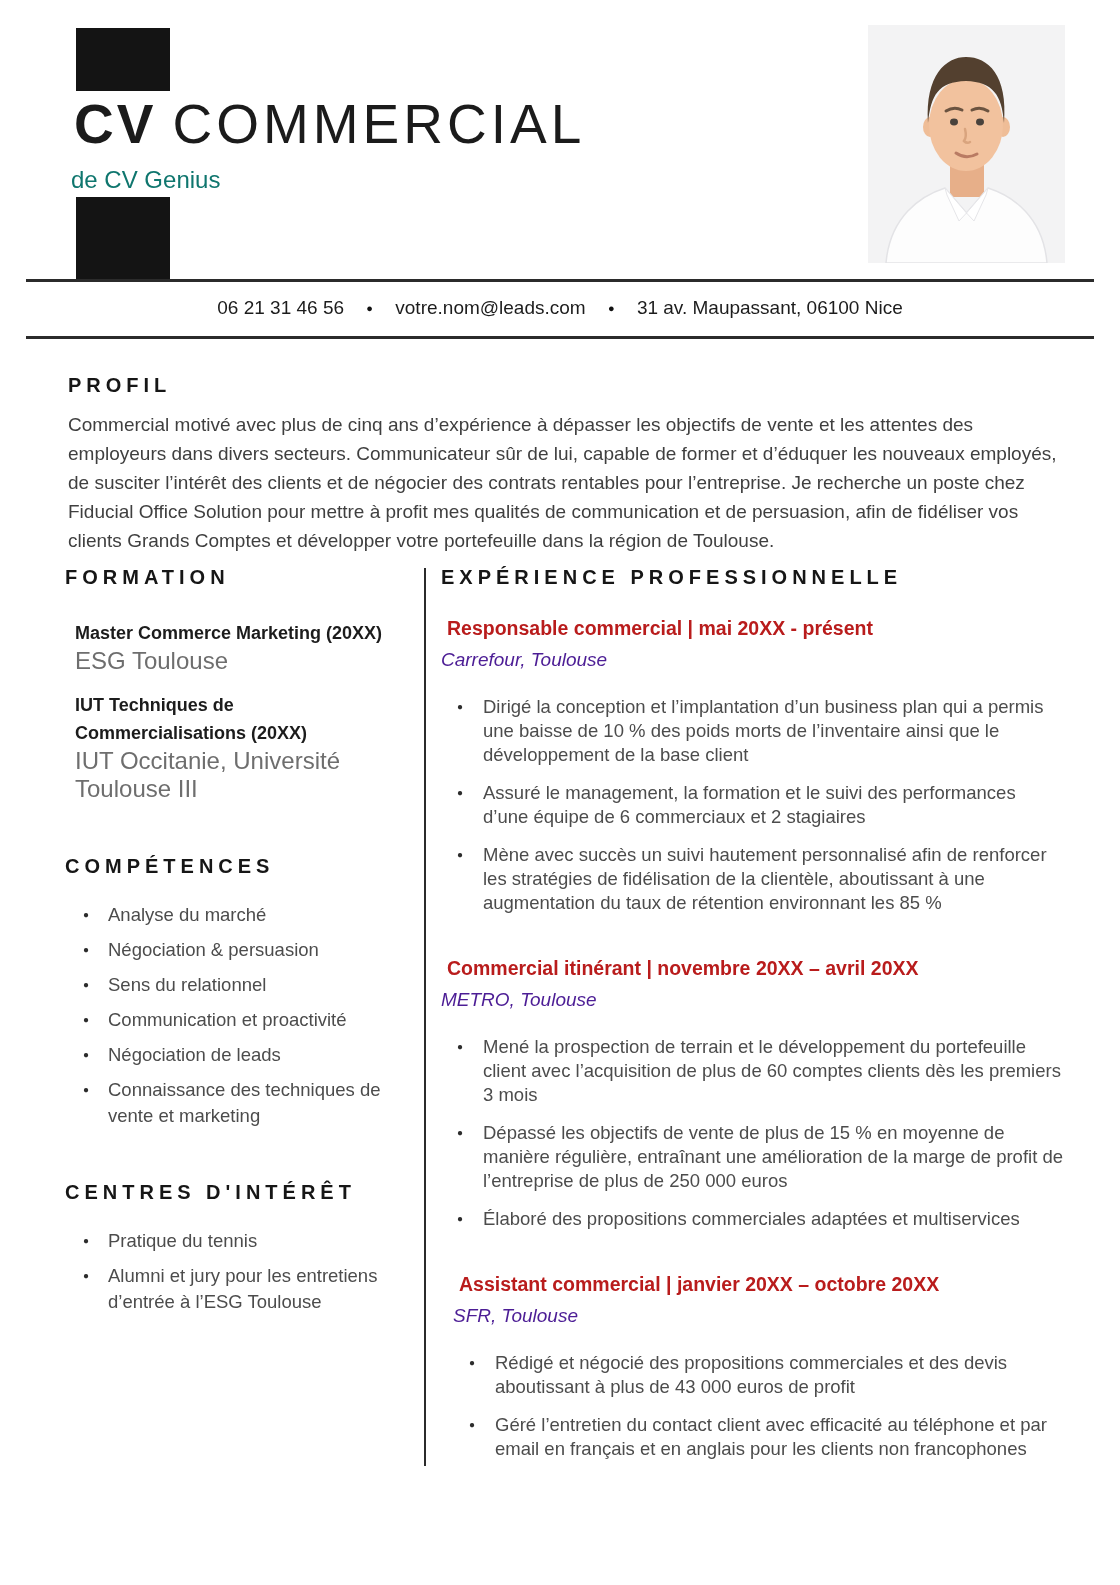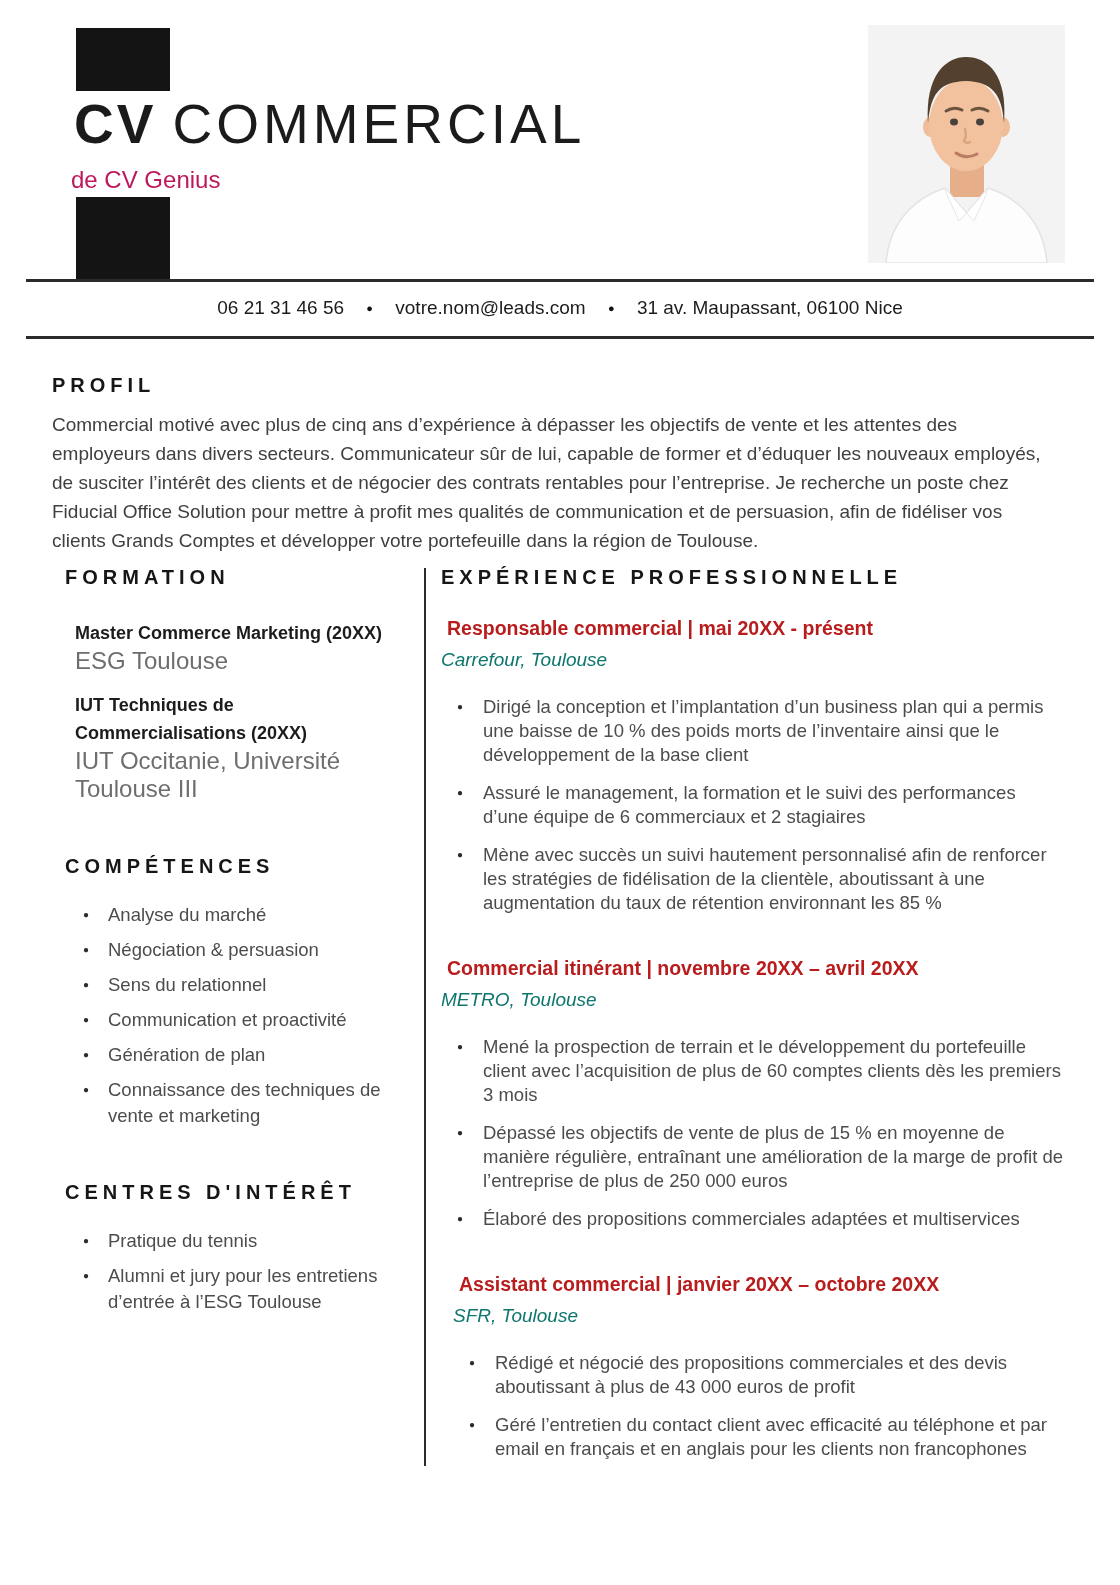--- a/index.html
+++ b/index.html
@@ -8,32 +8,32 @@
     font-family:"Liberation Sans",sans-serif;overflow:hidden;color:#454545;
   }
   
   .sq{position:absolute;left:76px;width:94px;background:#141414;}
   .sq1{top:28px;height:63px;}
   .sq2{top:197px;height:83px;}
   
   .title{position:absolute;left:74px;top:94px;white-space:nowrap;color:#1b1b1b;font-size:55px;line-height:60px;}
   .t-bold{font-weight:700;letter-spacing:3px;margin-right:16px;}
   .t-light{font-weight:400;letter-spacing:4px;}
-  .subtitle{position:absolute;left:71px;top:166px;font-size:24px;color:#be185d;}
+  .subtitle{position:absolute;left:71px;top:166px;font-size:24px;color:#0f766e;}
   
   .photo{position:absolute;left:868px;top:25px;width:197px;height:238px;}
   
   .hline{position:absolute;left:26px;width:1068px;height:3px;background:#2b2b2b;}
   .l1{top:279px;} .l2{top:336px;}
   .contact{position:absolute;left:0;top:297px;width:100%;text-align:center;font-size:19px;color:#1c1c1c;}
   .dot{display:inline-block;margin:0 17px;font-size:11px;vertical-align:2px;color:#111;}
   
   .h2{font-size:20px;font-weight:700;letter-spacing:5px;color:#161616;margin:0;font-family:"Liberation Sans",sans-serif;}
   
-  .profil{position:absolute;left:52px;top:374px;width:1000px;}
+  .profil{position:absolute;left:68px;top:374px;width:1000px;}
   .profil p{margin:13px 0 8px;font-size:19px;line-height:29px;color:#3f3f3f;}
   
   .vdivider{position:absolute;left:424px;top:568px;width:2px;height:975px;background:#2b2b2b;}
   .col-left{position:absolute;left:65px;top:566px;width:352px;}
   .col-right{position:absolute;left:441px;top:566px;width:622px;}
   
   .edu{margin:30px 0 0 10px;width:312px;}
   .edu + .edu{margin-top:16px;}
   .edu-title{font-size:18px;font-weight:700;color:#1c1c1c;line-height:28px;}
   .edu-school{font-size:24px;color:#6e6e6e;line-height:28px;}
@@ -41,21 +41,21 @@
   
   .blist{list-style:none;margin:24px 0 0;padding:0;font-size:18.5px;color:#4c4c4c;}
   .blist li{display:flex;margin-bottom:9px;line-height:26px;}
   .bdot{flex:0 0 43px;padding-left:18px;box-sizing:border-box;font-size:10px;line-height:26px;color:#2c2c2c;}
   .btext{flex:1;}
   
   .job{margin-top:26px;}
   .job + .job{margin-top:40px;}
   .job.indent{margin-left:12px;}
   .job h3{margin:6px;font-size:19.5px;font-weight:700;color:#b91c1c;line-height:26px;font-family:"Liberation Sans",sans-serif;}
-  .company{font-size:19px;font-style:italic;color:#0f766e;line-height:26px;}
+  .company{font-size:19px;font-style:italic;color:#4c1d95;line-height:26px;}
   .jlist{margin-top:22px;font-size:18.5px;}
   .jlist li{margin-bottom:14px;line-height:24px;}
   .jlist .bdot{flex:0 0 42px;padding-left:16px;line-height:24px;}
   
   .footer-bar{position:absolute;left:26px;top:1543px;width:1068px;height:14px;background:#141414;}
 </style>
 </head>
 <body>
 
 <div class="page">
@@ -130,21 +130,21 @@
       <li>
           <span class="bdot">●</span>
           <span class="btext">Sens du relationnel</span>
         </li>
       <li>
           <span class="bdot">●</span>
           <span class="btext">Communication et proactivité</span>
         </li>
       <li>
           <span class="bdot">●</span>
-          <span class="btext">Génération de plan</span>
+          <span class="btext">Négociation de leads</span>
         </li>
       <li>
           <span class="bdot">●</span>
           <span class="btext">Connaissance des techniques de vente et marketing</span>
         </li>
     </ul>
 
     <h2 class="h2 mt">CENTRES D'INTÉRÊT</h2>
     <ul class="blist">
       <li>

